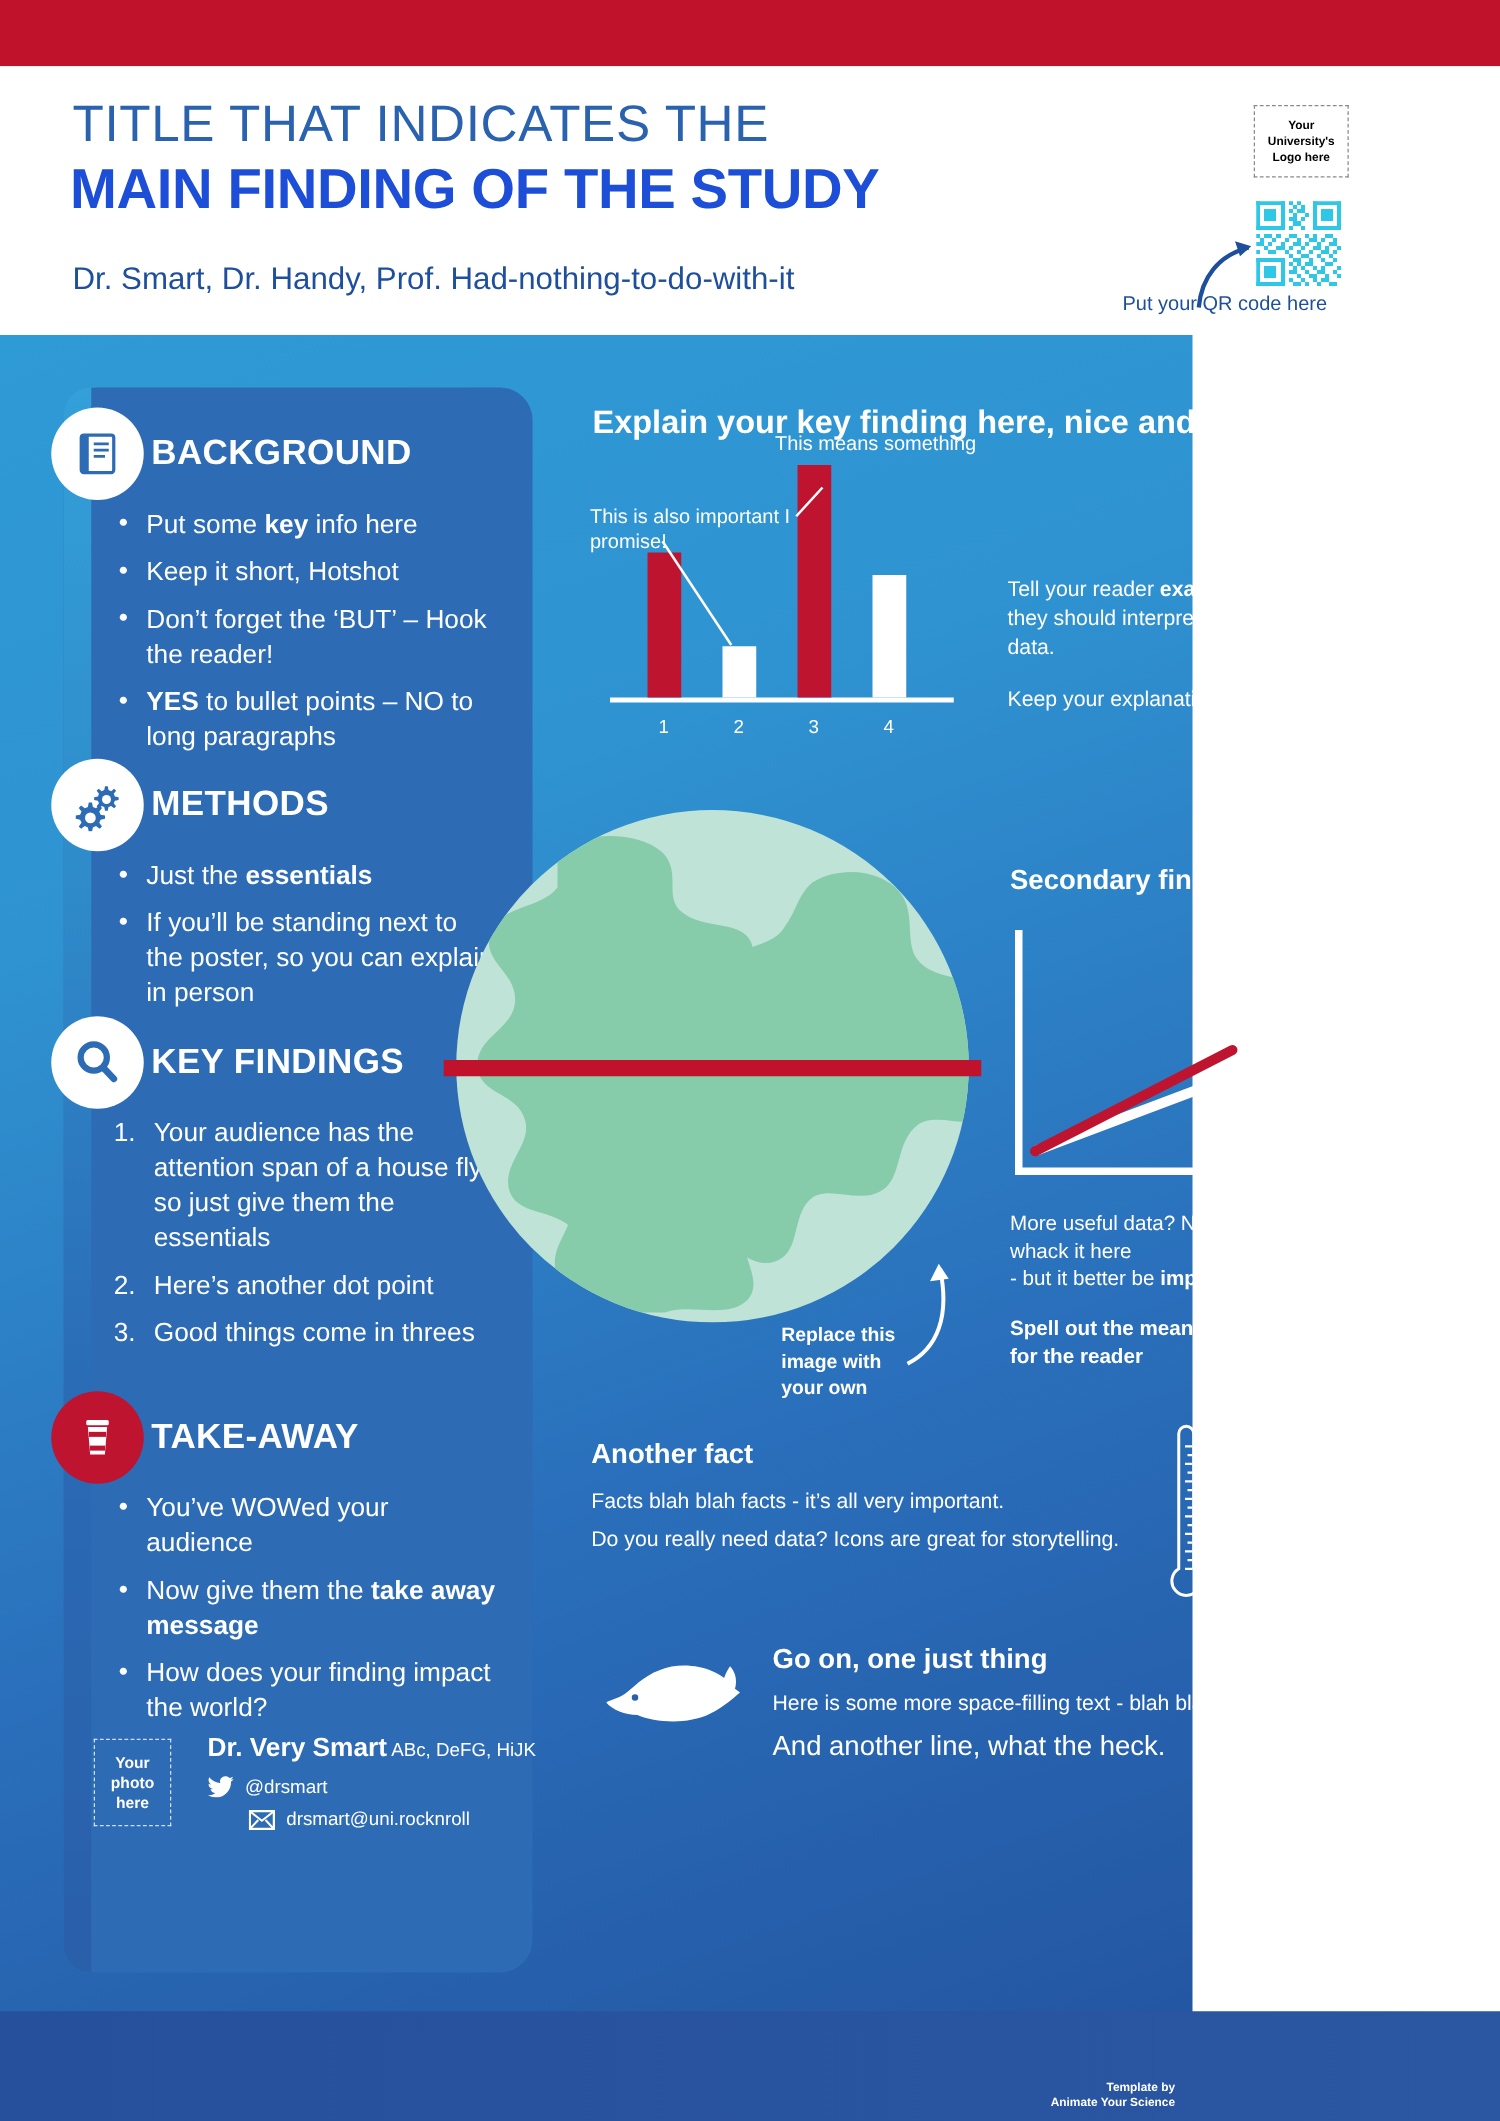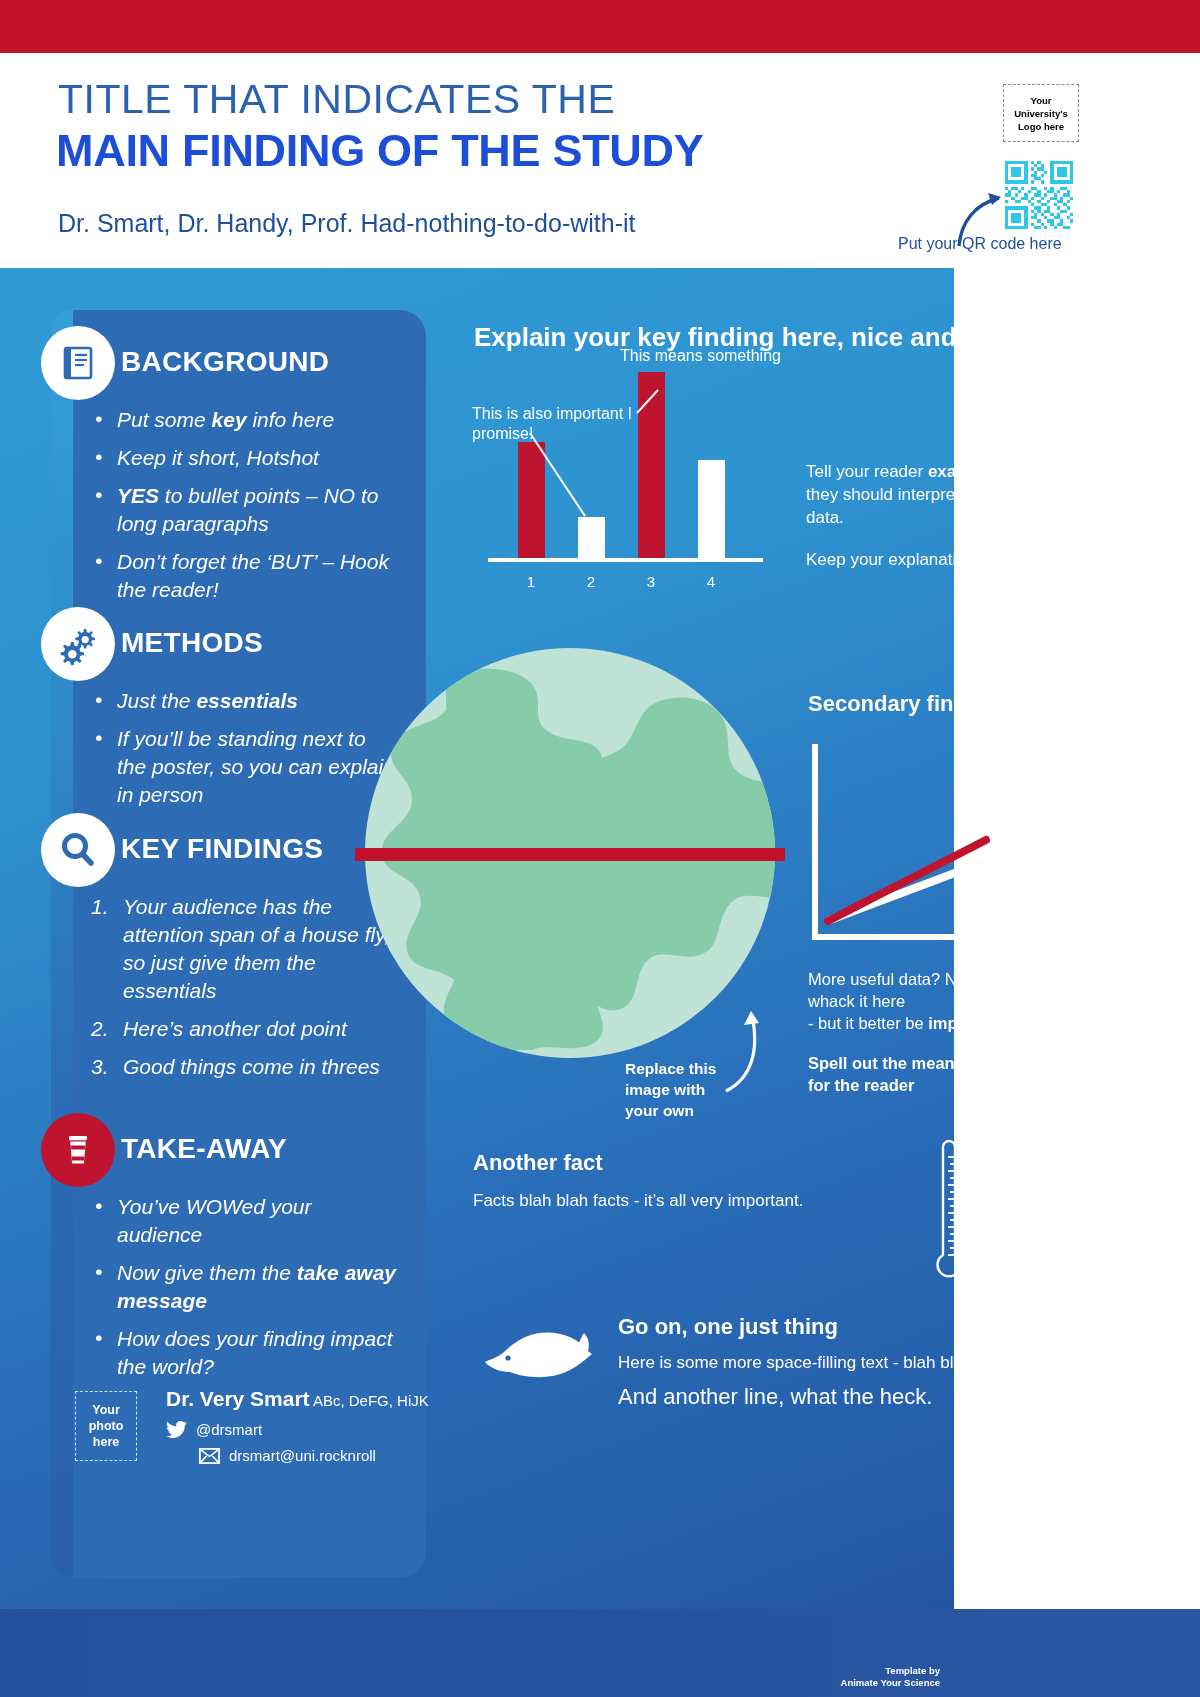--- a/index.html
+++ b/index.html
@@ -110,21 +110,21 @@
   }
 
   ul.blist, ol.nlist {
     margin: 6px 0 0 0;
     padding-left: 0; list-style: none;
   }
   ul.blist li, ol.nlist li {
     position: relative;
     font-size: 21px; line-height: 28px; color: #ffffff;
     margin: 0 0 10px 0;
-    padding-left: 66px; padding-right: 26px; font-style: italic;
+    padding-left: 66px; padding-right: 26px;
   }
   ul.blist li::before {
     content: "•";
     position: absolute; left: 44px; top: -1px;
     font-size: 21px; color: #ffffff;
   }
   ol.nlist { counter-reset: nitem; }
   ol.nlist li { padding-left: 72px; }
   ol.nlist li::before {
     counter-increment: nitem;
@@ -384,22 +384,22 @@
           <line x1="17" y1="12" x2="29" y2="12" stroke="#2d6bb5" stroke-width="2.2"></line>
           <line x1="17" y1="17" x2="29" y2="17" stroke="#2d6bb5" stroke-width="2.2"></line>
           <line x1="17" y1="22" x2="26" y2="22" stroke="#2d6bb5" stroke-width="2.2"></line>
         </svg>
       </div>
       <div class="sec-title">BACKGROUND</div>
     </div>
     <ul class="blist">
         <li><span>Put some </span><span class="b">key</span><span> info here</span></li>
         <li><span>Keep it short, Hotshot</span></li>
+        <li><span>Don’t forget the ‘BUT’ – Hook the reader!</span></li>
         <li><span class="b">YES</span><span> to bullet points – NO to long paragraphs</span></li>
-        <li><span>Don’t forget the ‘BUT’ – Hook the reader!</span></li>
       </ul>
   </div>
 
   <div class="section" style="left:51px; top:339px;">
     <div class="sec-head">
       <div class="sec-icon">
         <svg width="42" height="42" viewBox="0 0 42 42">
           <g fill="#2d6bb5">
             <path d="M27 6 l2.2 .0 .6 3.0 2.1 .9 2.4-1.9 1.6 1.6-1.9 2.4 .9 2.1 3.0 .6 0 2.2-3.0 .6-.9 2.1 1.9 2.4-1.6 1.6-2.4-1.9-2.1 .9-.6 3.0-2.2 0-.6-3.0-2.1-.9-2.4 1.9-1.6-1.6 1.9-2.4-.9-2.1-3.0-.6 0-2.2 3.0-.6 .9-2.1-1.9-2.4 1.6-1.6 2.4 1.9 2.1-.9z"></path>
             <circle cx="28.2" cy="16.6" r="3.6" fill="#ffffff"></circle>
@@ -533,20 +533,21 @@
   <div class="star">*</div>
 
   <div class="sec-find-text">
     <div>More useful data? No worries, whack it here</div>
     <div><span>- but it better be </span><span class="b">important!</span></div>
     <div class="bold-para">Spell out the meaning clearly for the reader</div>
   </div>
 
   <div class="fact-title">Another fact</div>
   <div class="fact-l1">Facts blah blah facts - it’s all very important.</div>
+  <div class="fact-l2">Do you really need data? Icons are great for storytelling.</div>
 
   <svg class="thermo" viewBox="0 0 34 155">
     <path d="M11 10 a6 6 0 0 1 12 0 v108 a11.5 11.5 0 1 1 -12 0 z" fill="none" stroke="#ffffff" stroke-width="2.4"></path>
     <g stroke="#ffffff" stroke-width="1.8">
       <line x1="16" y1="20" x2="22" y2="20"></line>
         <line x1="18" y1="27" x2="22" y2="27"></line>
       <line x1="16" y1="34" x2="22" y2="34"></line>
         <line x1="18" y1="41" x2="22" y2="41"></line>
       <line x1="16" y1="48" x2="22" y2="48"></line>
         <line x1="18" y1="55" x2="22" y2="55"></line>

